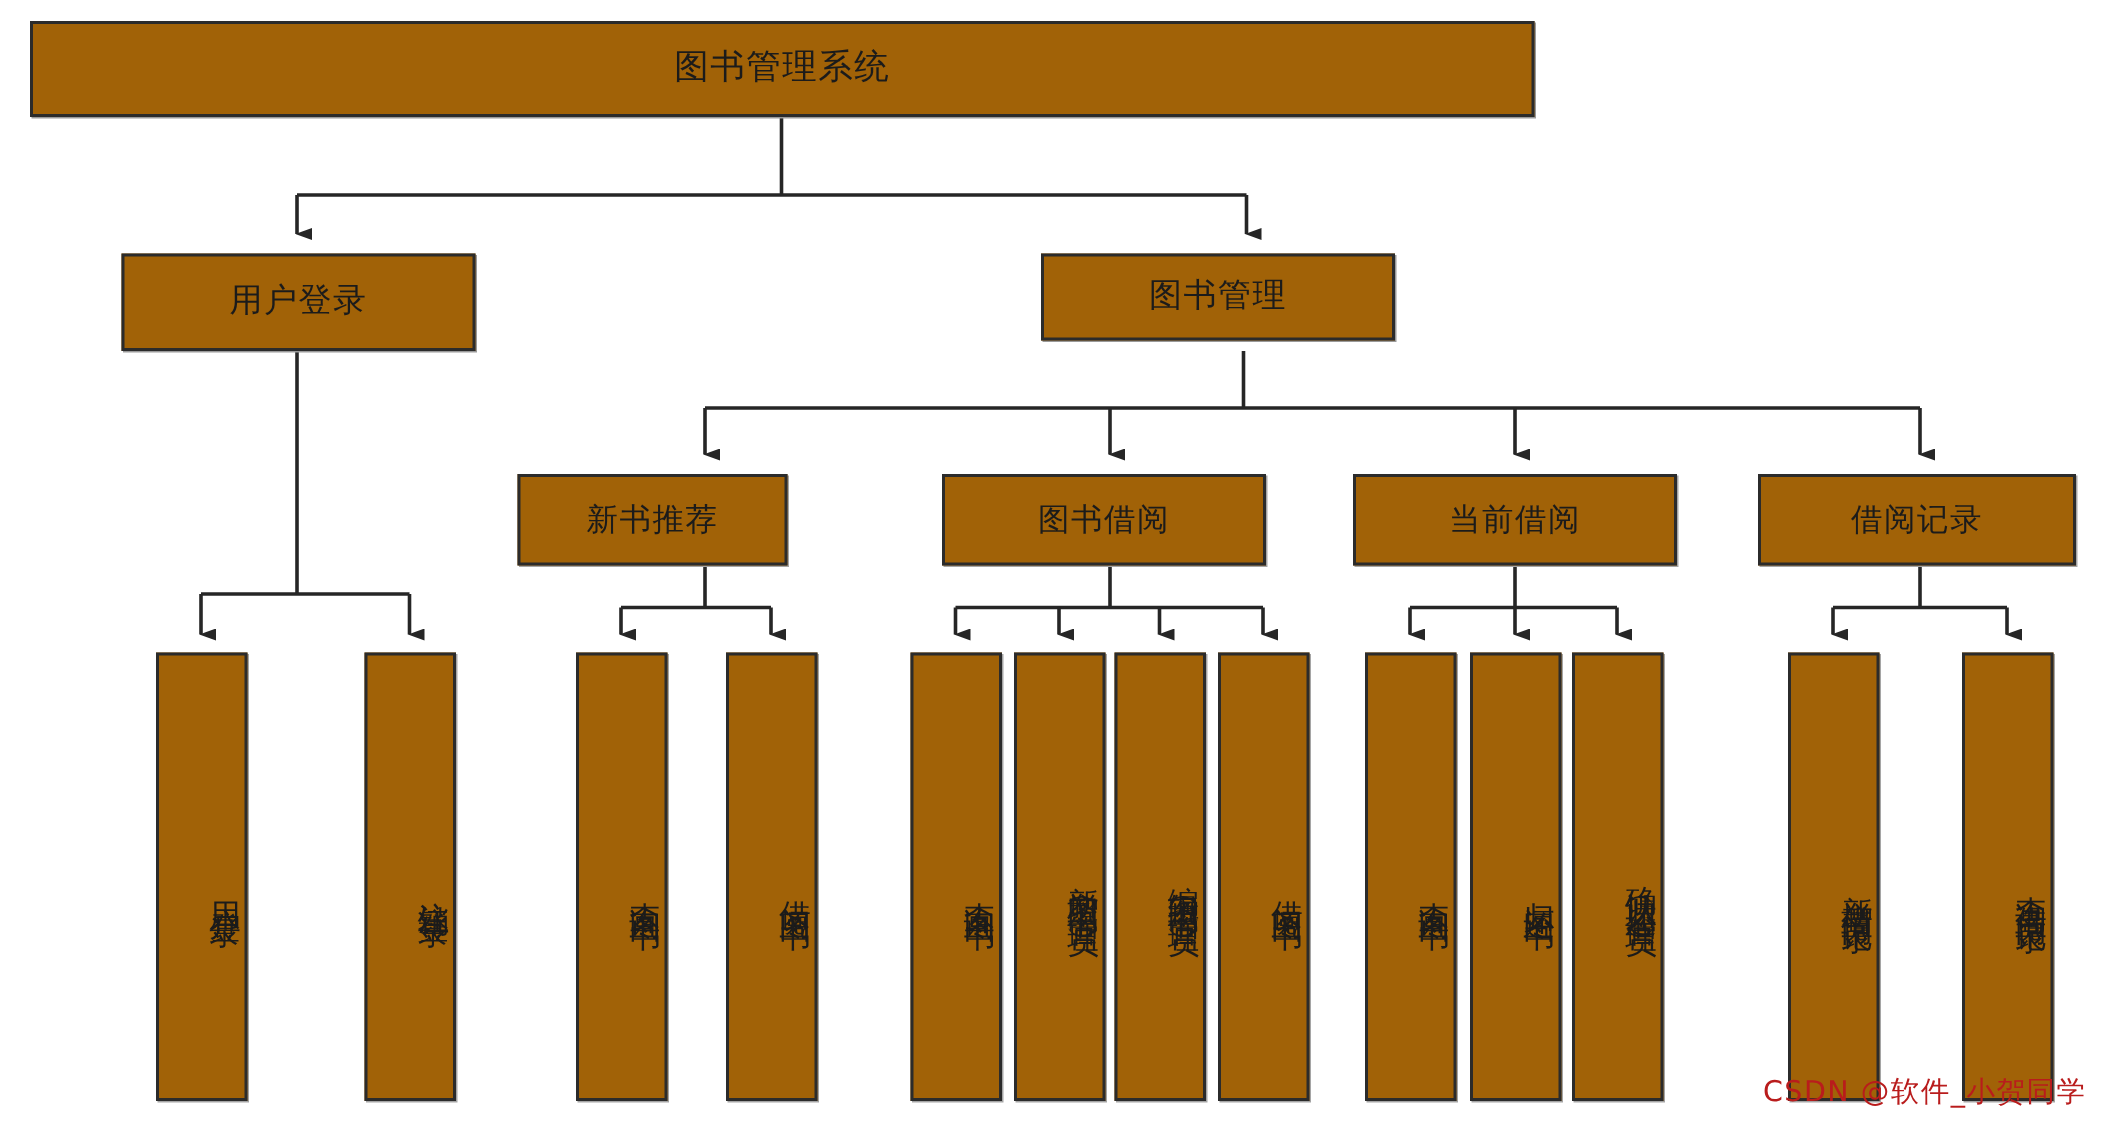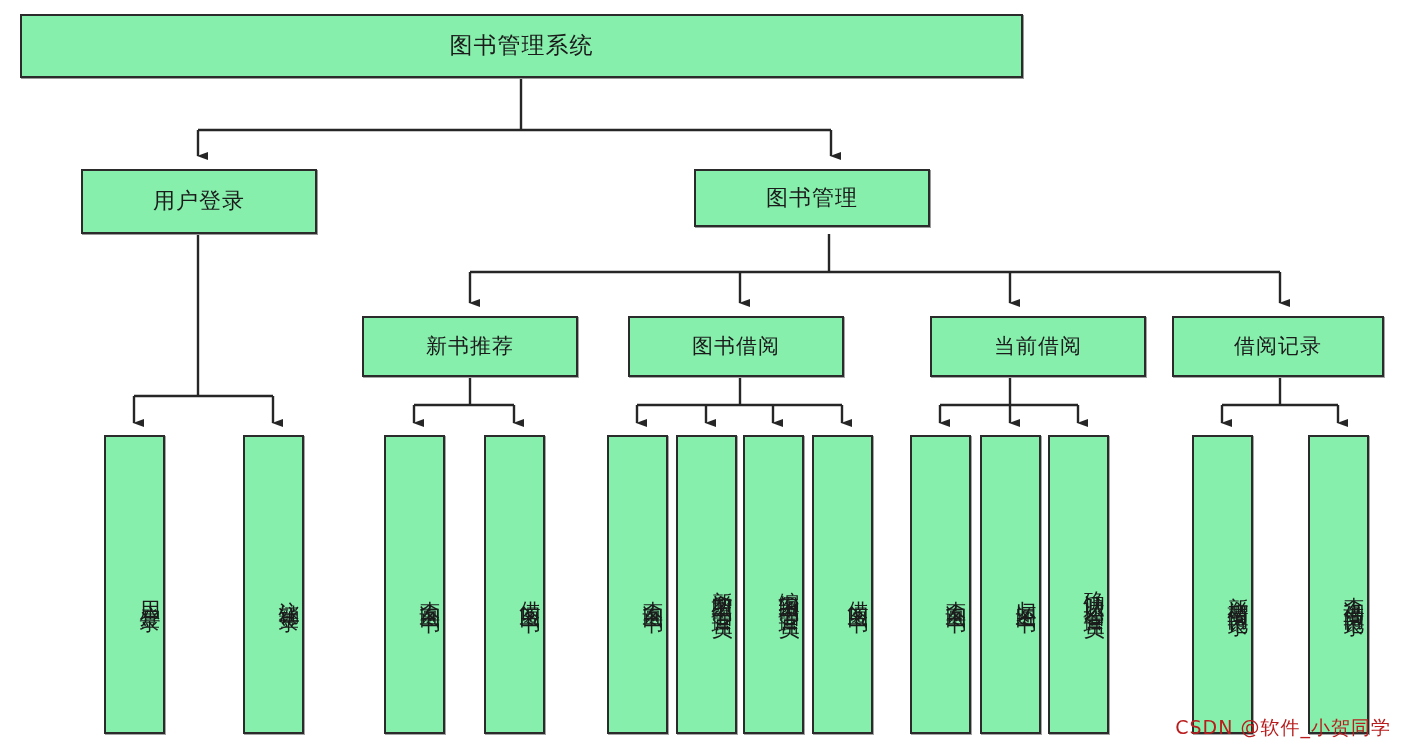--- a/index.html
+++ b/index.html
@@ -20,21 +20,21 @@
   #wires{
     position:absolute;
     left:0;top:0;
     width:1405px;height:747px;
     pointer-events:none;
   }
   
   .node{
     position:absolute;
     box-sizing:border-box;
-    background:#86efac;
+    background:#a16207;
     border:2px solid #2b2b2b;
     display:flex;
     align-items:center;
     justify-content:center;
     text-align:left;
     line-height:1.28;
     color:#1b1b1b;
     z-index:2;
   }
   .node.horiz{
@@ -143,29 +143,29 @@
   </div>
 
   <div class="node lvl2 horiz" style="left:81px;top:169px;width:236px;height:65px;">
     <span class="txt">用户登录</span>
   </div>
 
   <div class="node lvl2 horiz" style="left:694px;top:169px;width:236px;height:58px;">
     <span class="txt">图书管理</span>
   </div>
 
-  <div class="node lvl3 horiz" style="left:362px;top:316px;width:216px;height:61px;">
+  <div class="node lvl3 horiz" style="left:345px;top:316px;width:180px;height:61px;">
     <span class="txt">新书推荐</span>
   </div>
 
   <div class="node lvl3 horiz" style="left:628px;top:316px;width:216px;height:61px;">
     <span class="txt">图书借阅</span>
   </div>
 
-  <div class="node lvl3 horiz" style="left:902px;top:316px;width:216px;height:61px;margin-left:28px;">
+  <div class="node lvl3 horiz" style="left:902px;top:316px;width:216px;height:61px;">
     <span class="txt">当前借阅</span>
   </div>
 
   <div class="node lvl3 horiz" style="left:1172px;top:316px;width:212px;height:61px;">
     <span class="txt">借阅记录</span>
   </div>
 
   <div class="node leaf" style="left:104px;top:435px;width:61px;height:299px;">
     <span class="txt">用户登录</span>
   </div>

